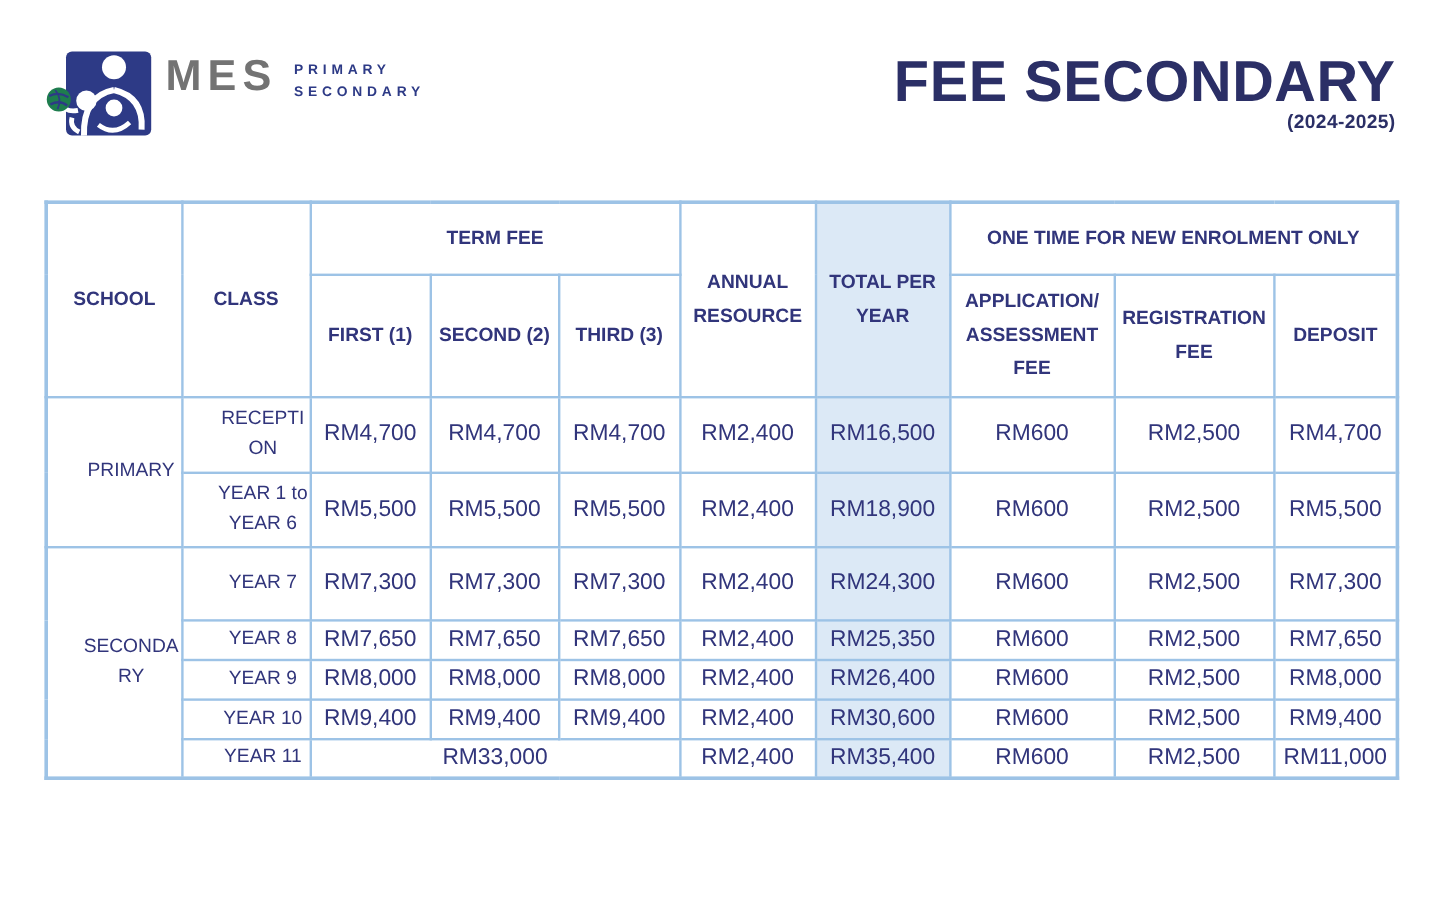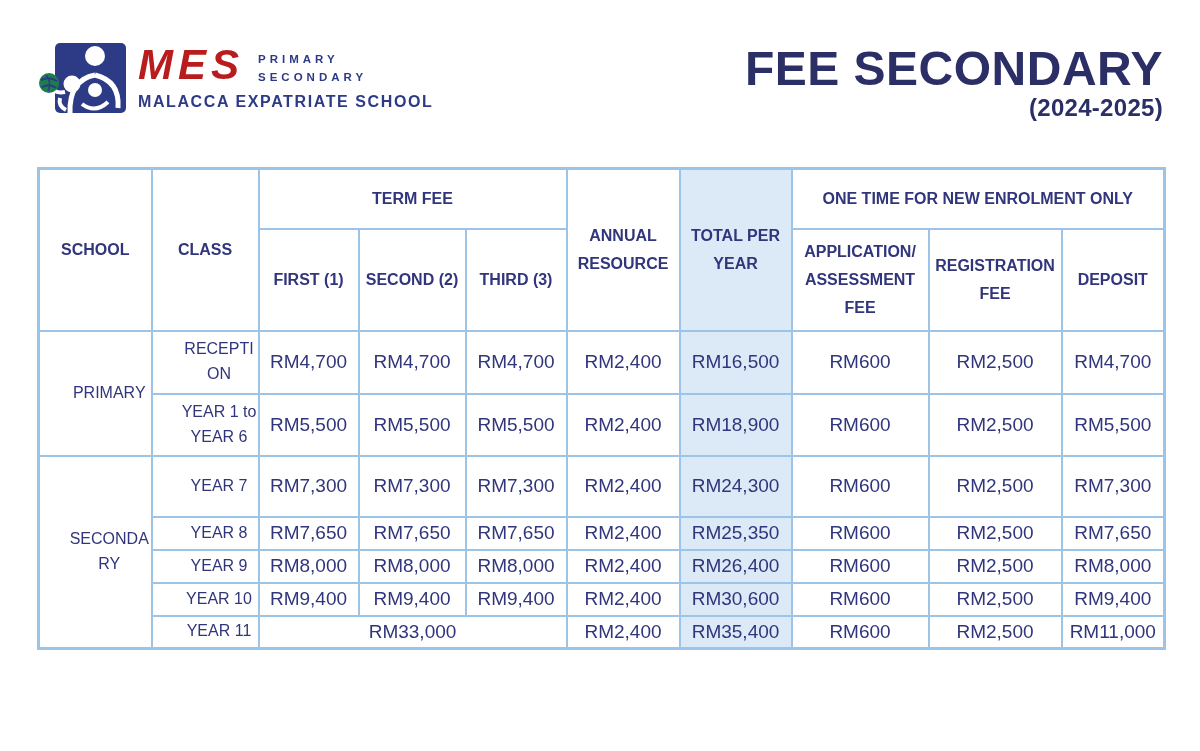--- a/index.html
+++ b/index.html
@@ -14,40 +14,40 @@
   
   .top-bar {
     position: absolute; left: 38px; right: 37px; top: 40px;
     display: flex; justify-content: space-between; align-items: flex-start;
   }
   .logo { display: flex; align-items: flex-start; gap: 8px; }
   .logo-icon { width: 92px; height: 76px; flex: 0 0 auto; }
   .logo-text { padding-top: 8px; }
   .logo-row1 { display: flex; align-items: flex-start; gap: 14px; }
   .logo-acronym {
-    font-size: 42px; font-weight: 800; letter-spacing: 5px;
-    color: #b91c1c; line-height: 0.82; font-style: italic;
+    font-size: 36px; font-weight: 800; letter-spacing: 5px;
+    color: #737373; line-height: 0.82;
   }
   .logo-ps { padding-top: 3px; }
   .logo-ps div {
     font-size: 11.5px; font-weight: 800; letter-spacing: 4px;
     color: #2d3a86; line-height: 1.55;
   }
   .logo-school-name {
     margin-top: 6px; font-size: 16px; font-weight: 800;
     letter-spacing: 1.6px; color: #2d3a86; white-space: nowrap;
   }
 
   .title-block { text-align: right; padding-top: 5px; }
   .title-main {
     font-size: 48px; font-weight: 800; color: #2b2f66;
     letter-spacing: 0.5px; line-height: 1;
   }
   .title-sub {
-    font-size: 24px; font-weight: 800; color: #2b2f66;
+    font-size: 16px; font-weight: 800; color: #2b2f66;
     margin-top: 1px; letter-spacing: 0.3px;
   }
 
   
   .fee-table {
     position: absolute; left: 37px; top: 167px;
     width: 1126px; border-collapse: collapse; table-layout: fixed;
     color: #31357b; border: 3px solid #9dc3e6;
   }
   .fee-table th, .fee-table td {
@@ -92,21 +92,20 @@
         </svg>
       </div>
       <div class="logo-text">
         <div class="logo-row1">
           <div class="logo-acronym">MES</div>
           <div class="logo-ps">
             <div>PRIMARY</div>
             <div>SECONDARY</div>
           </div>
         </div>
-        <div class="logo-school-name">MALACCA EXPATRIATE SCHOOL</div>
       </div>
     </div>
 
     <div class="title-block">
       <div class="title-main">FEE SECONDARY</div>
       <div class="title-sub">(2024-2025)</div>
     </div>
   </div>
 
   <table class="fee-table">

